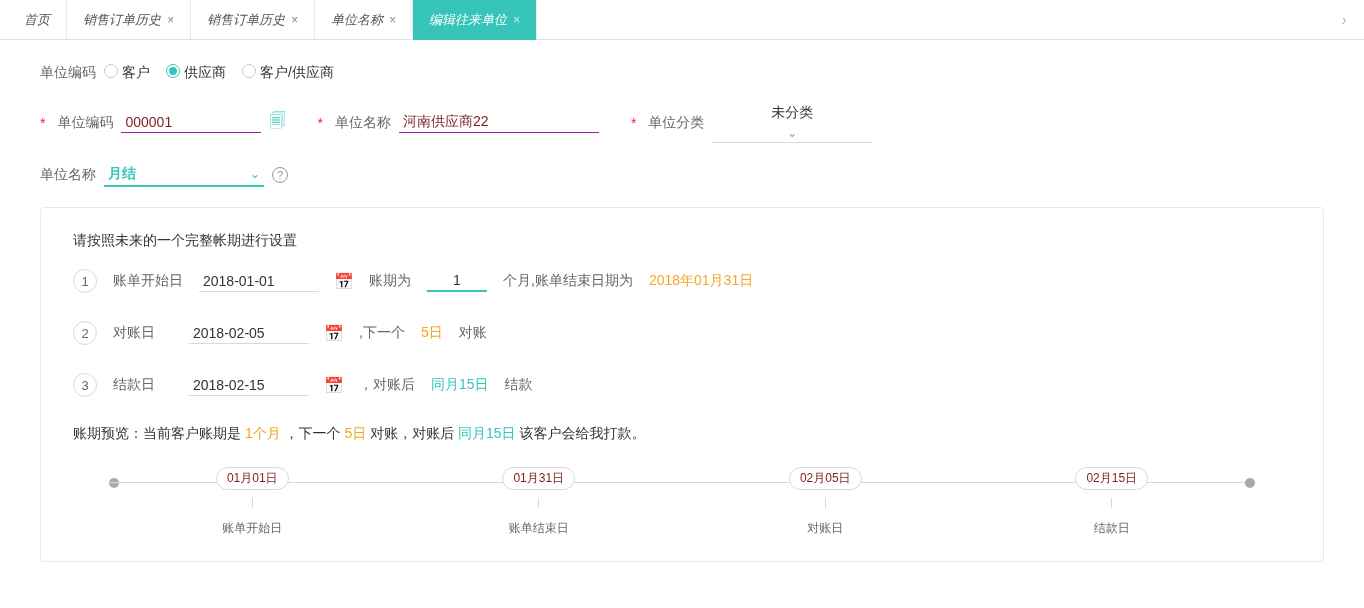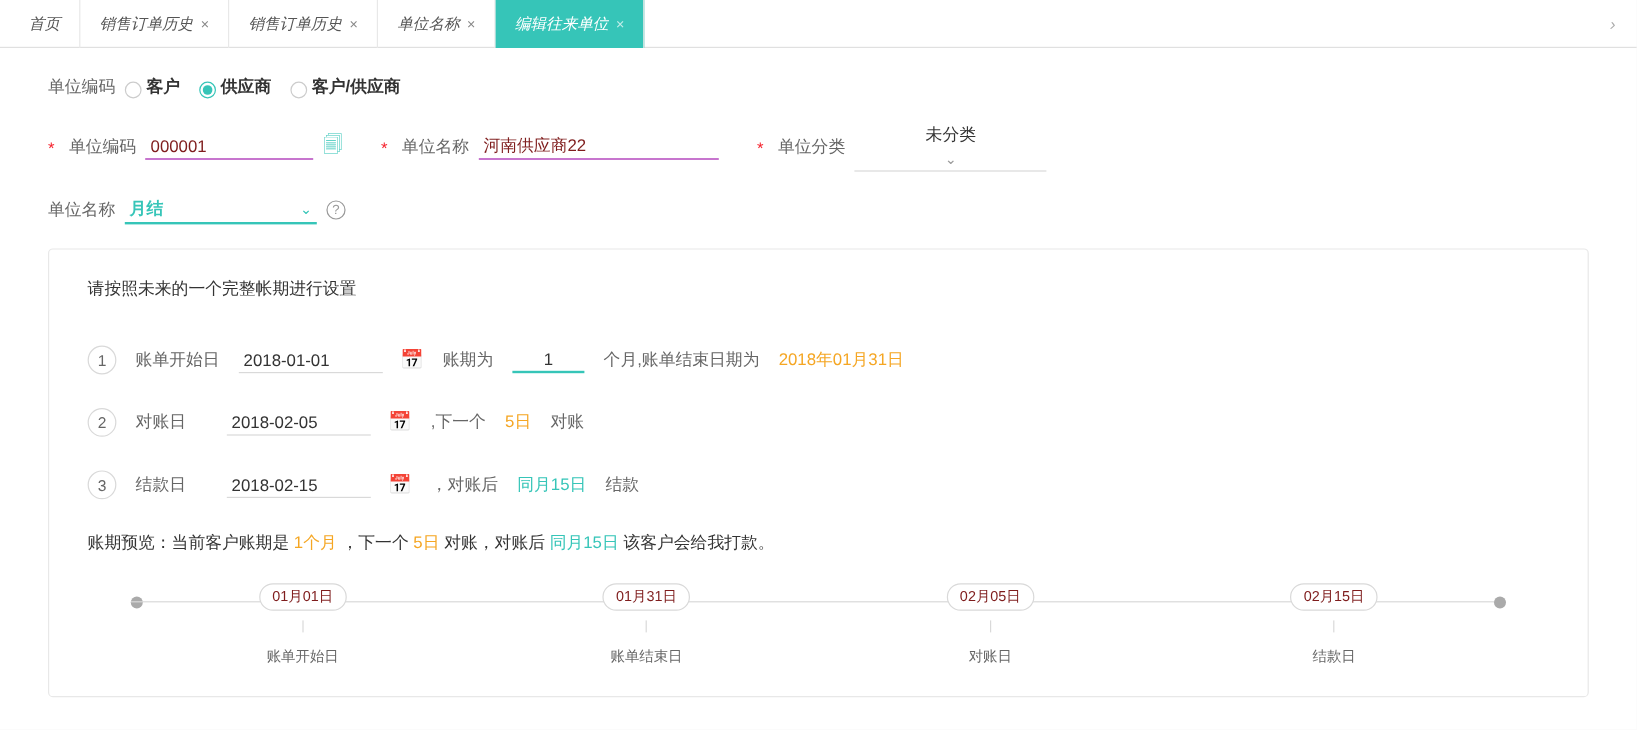--- a/index.html
+++ b/index.html
@@ -78,24 +78,23 @@
     }
 
     
     .radio-group {
       display: flex;
       align-items: center;
       gap: 16px;
     }
     .radio-item {
       display: flex;
-      align-items: flex-end;
+      align-items: flex-start;
       gap: 4px;
       cursor: pointer;
-      font-weight: bold;
     }
     .radio-circle {
       width: 14px;
       height: 14px;
       border-radius: 50%;
       border: 1px solid #ccc;
       display: flex;
       align-items: center;
       justify-content: center;
     }
@@ -185,21 +184,21 @@
     
     .section-box {
       border: 1px solid #e8e8e8;
       border-radius: 4px;
       padding: 24px 32px;
       margin-top: 8px;
     }
     .section-title {
       font-size: 14px;
       color: #333;
-      margin-bottom: 38px;
+      margin-bottom: 19px;
     }
 
     
     .step-row {
       display: flex;
       align-items: center;
       margin-bottom: 28px;
       gap: 16px;
     }
     .step-num {

